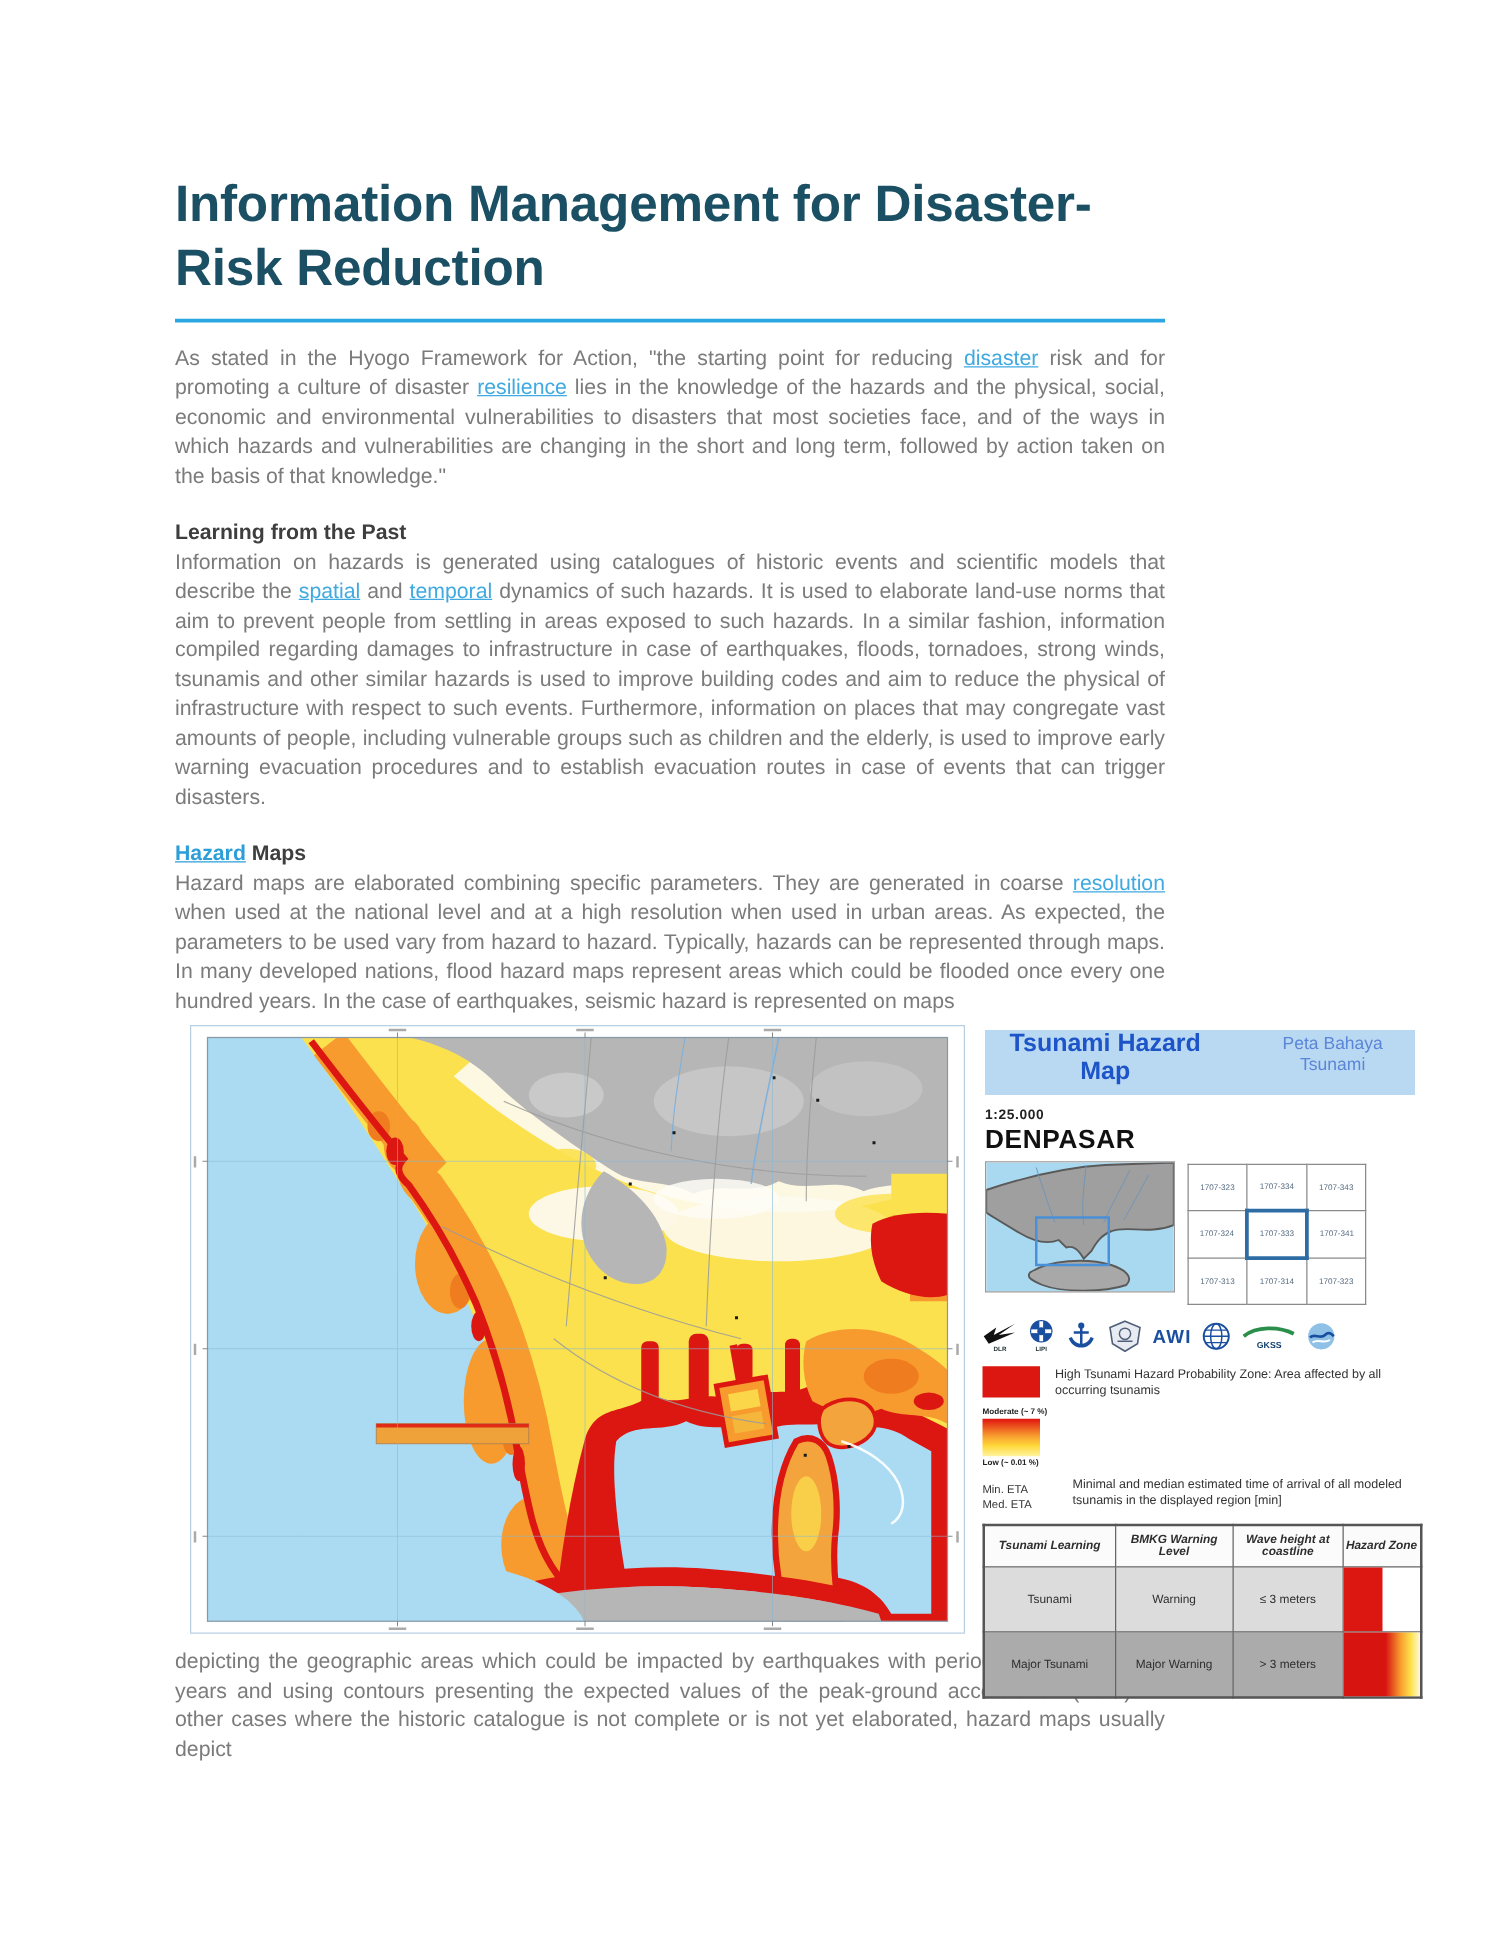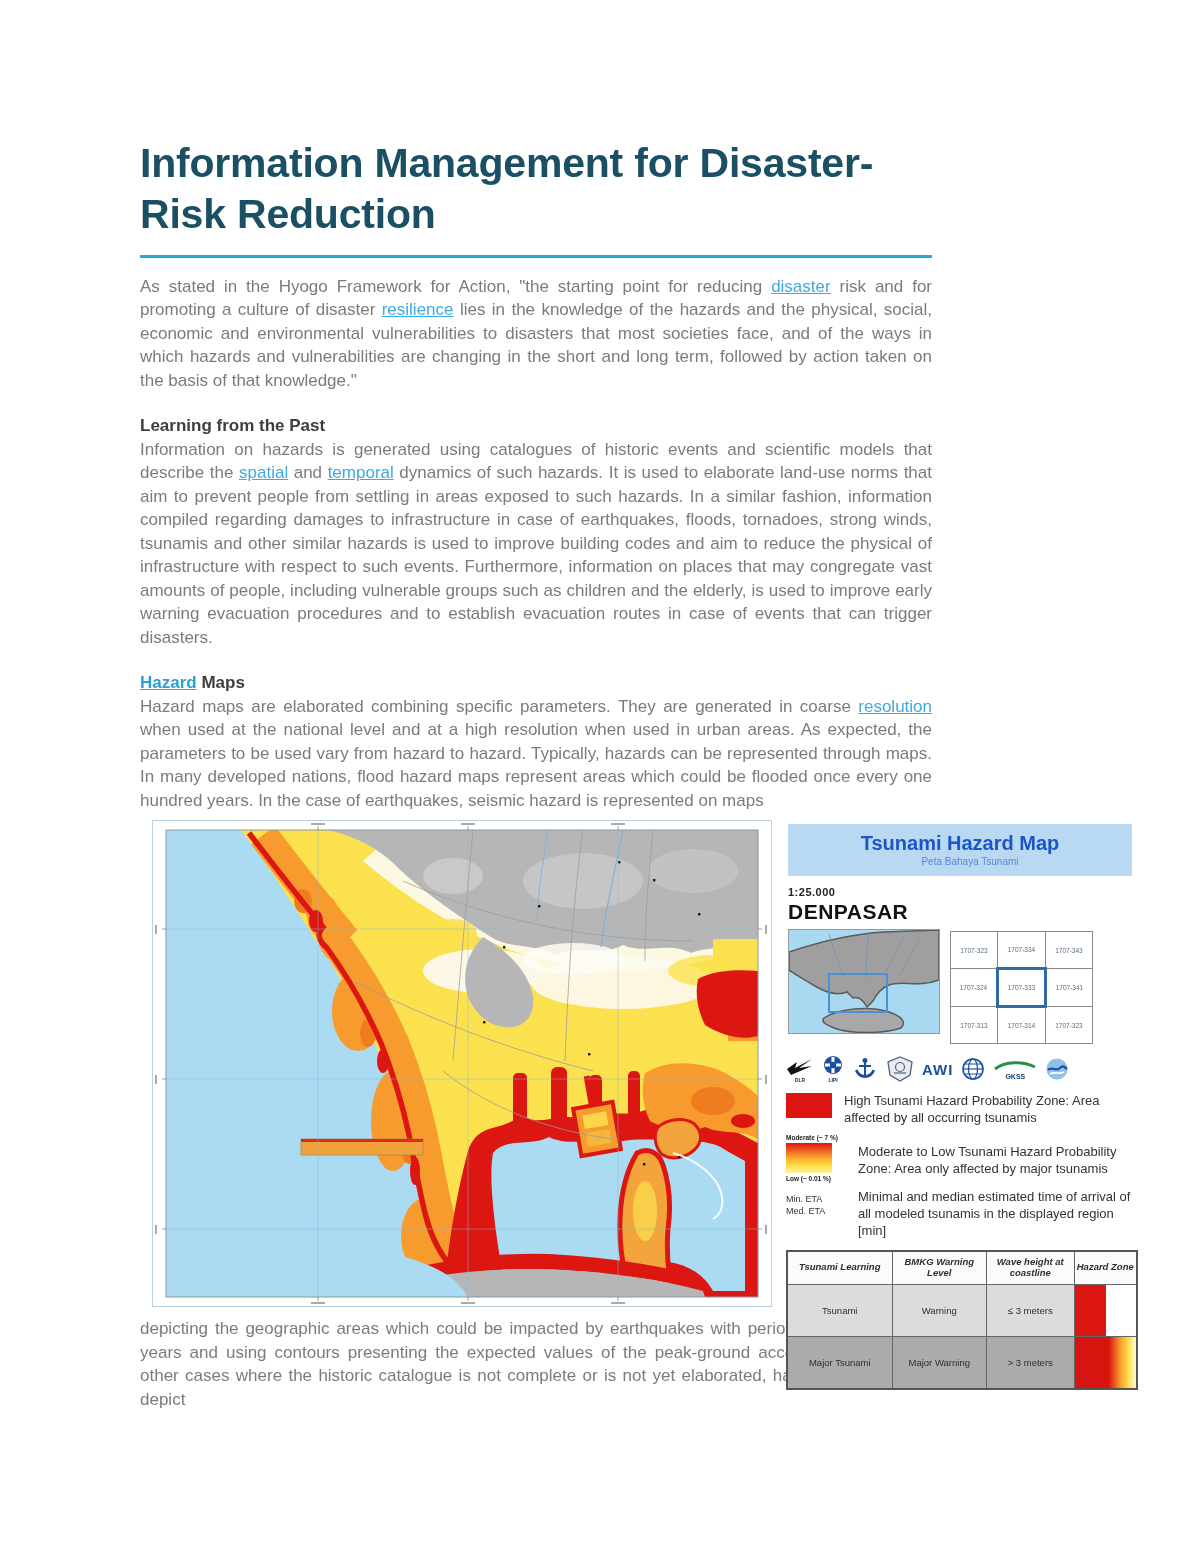--- a/index.html
+++ b/index.html
@@ -19,23 +19,23 @@
   a.doc-link.bold{font-weight:700;color:#2d9fd8;}
 
   
   .figure-row{margin:8px 0 0 12px;display:flex;gap:12px;align-items:flex-start;}
   .map-wrap{width:618px;height:485px;border:1px solid #b9cfe2;background:#fff;
        flex:0 0 auto;}
   .panel{width:358px;height:485px;flex:0 0 auto;position:relative;
        font-family:"Liberation Sans",sans-serif;}
 
   .banner{margin:4px 10px 0 4px;height:52px;background:#b9d9f3;text-align:center;
-       display:flex;flex-direction:column;justify-content:center;}
+       display:flex;flex-direction:row;justify-content:center;}
   .banner-title{font-size:20px;font-weight:700;color:#1d55c8;line-height:1.1;}
-  .banner-sub{font-size:10px;color:#5b85d6;line-height:1.2;margin-top:2px;padding-left:20px;}
+  .banner-sub{font-size:14px;color:#5b85d6;line-height:1.2;margin-top:2px;padding-left:20px;}
 
   .scale-text{margin:10px 0 0 4px;font-size:11px;font-weight:700;color:#222;
        letter-spacing:.5px;}
   .city-text{margin:2px 0 0 4px;font-size:21px;font-weight:700;color:#111;
        letter-spacing:.5px;}
 
   .inset-row{margin:5px 0 0 4px;display:flex;gap:10px;align-items:flex-start;}
   .inset-map{border:1px solid #999;display:block;}
   table.tile-grid{border-collapse:collapse;margin-top:2px;}
   table.tile-grid td{width:45px;height:35px;border:1px solid #8a8a8a;
@@ -45,21 +45,21 @@
   .logos-row{margin:8px 0 0 2px;display:flex;align-items:center;gap:7px;height:34px;}
   .logo{display:flex;flex-direction:column;align-items:center;line-height:1;}
   .logo-cap{font-size:5px;font-weight:700;color:#233;margin-top:1px;}
   .awi-text{font-size:15px;font-weight:700;color:#1a4fa0;letter-spacing:1px;}
   .gkss-box{display:flex;flex-direction:column;align-items:center;}
   .gkss-text{font-size:7px;font-weight:700;color:#14406e;}
 
   .legend-title{margin:9px 0 0 2px;font-size:25px;font-weight:600;color:#1c1c1c;}
   .legend-item{display:flex;gap:12px;margin:7px 0 0 2px;align-items:flex-start;}
   .swatch-red{width:46px;height:25px;background:#dc1712;flex:0 0 auto;}
-  .legend-text{font-size:13px;color:#333;line-height:1.3;width:280px;}
+  .legend-text{font-size:10px;color:#333;line-height:1.3;width:280px;}
   .grad-block{width:60px;flex:0 0 auto;}
   .grad-label{font-size:6.5px;font-weight:700;color:#222;}
   .grad-swatch{width:46px;height:30px;margin:2px 0;
        background:linear-gradient(180deg,#e01410 0%,#f79b2e 45%,#ffd83a 72%,#fff3a0 100%);}
   .eta-labels{width:60px;font-size:9px;color:#333;line-height:1.35;flex:0 0 auto;
        padding-top:4px;}
 
   table.cat-table{margin:10px 0 0 2px;border-collapse:collapse;width:352px;
        border:2px solid #555;}
   table.cat-table th{border:1px solid #666;font-size:9.5px;font-style:italic;
@@ -344,21 +344,20 @@
         <div class="swatch-red"></div>
         <div class="legend-text">High Tsunami Hazard Probability Zone: Area affected by all occurring tsunamis</div>
       </div>
 
       <div class="legend-item">
         <div class="grad-block">
           <div class="grad-label">Moderate (~ 7 %)</div>
           <div class="grad-swatch"></div>
           <div class="grad-label">Low (~ 0.01 %)</div>
         </div>
-        <div class="legend-text" style="padding-top:10px;">Moderate to Low Tsunami Hazard Probability Zone: Area only affected by major tsunamis</div>
       </div>
 
       <div class="legend-item">
         <div class="eta-labels">
           <div>Min. ETA</div>
           <div>Med. ETA</div>
         </div>
         <div class="legend-text">Minimal and median estimated time of arrival of all modeled tsunamis in the displayed region [min]</div>
       </div>
 

